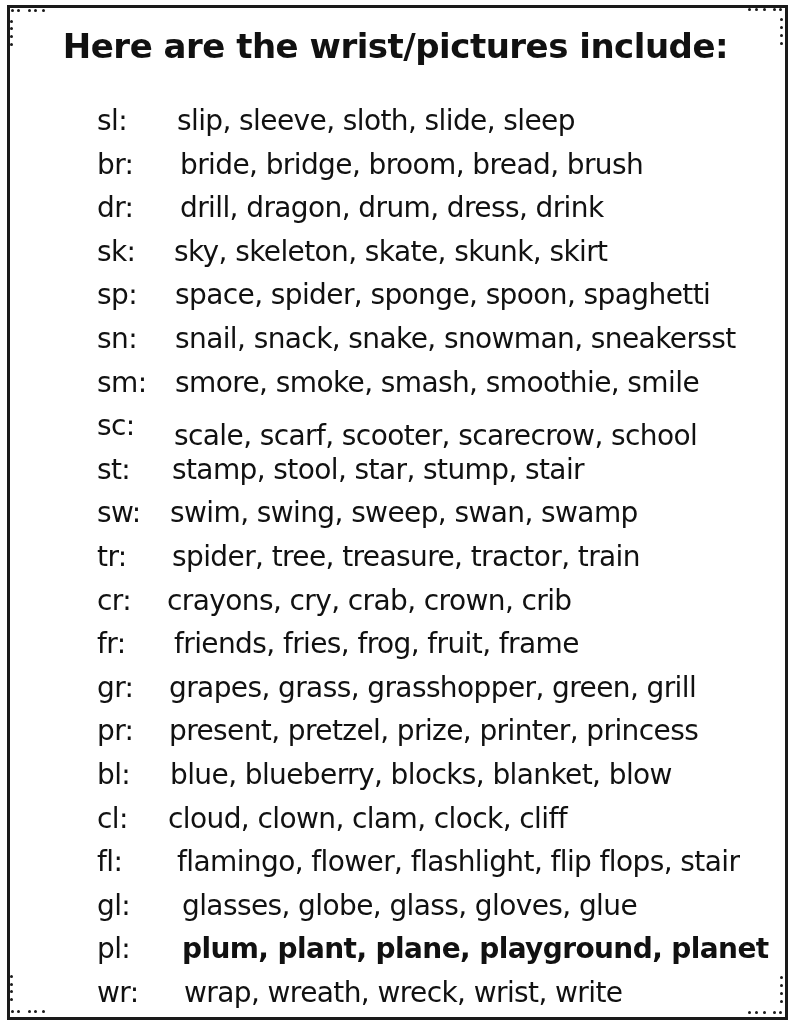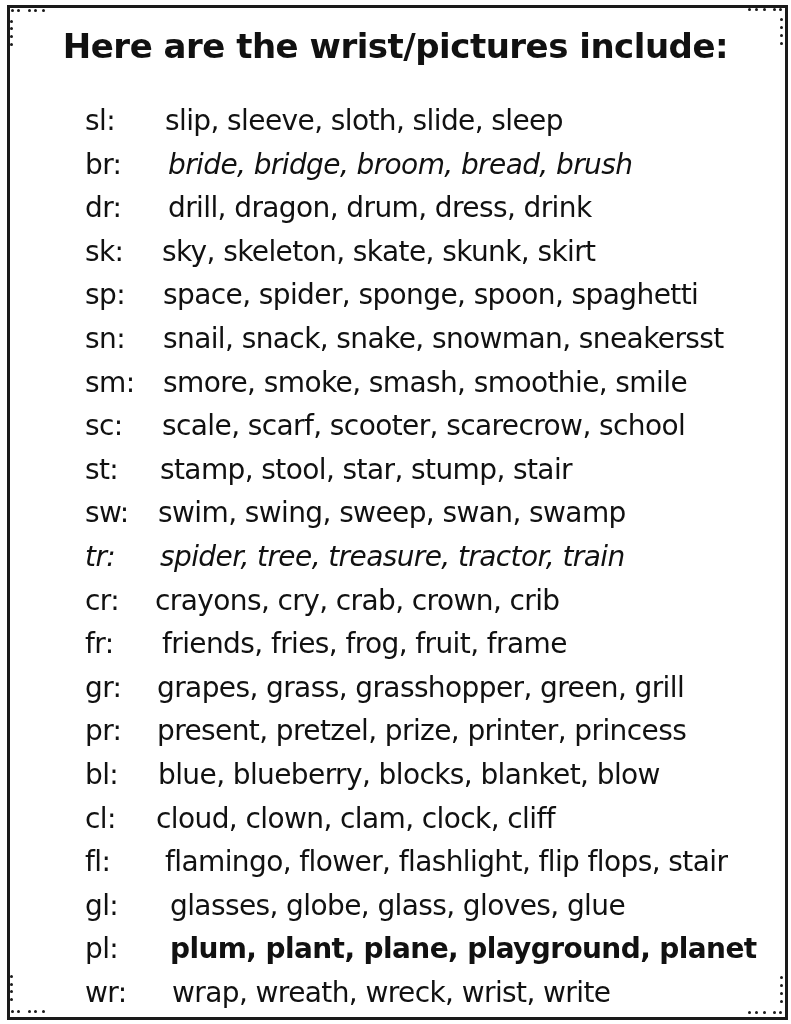--- a/index.html
+++ b/index.html
@@ -3,21 +3,21 @@
 <meta charset="utf-8">
 <style>
   html, body { margin: 0; padding: 0; background: #ffffff; }
   body { width: 791px; height: 1024px; position: relative; overflow: hidden;
          font-family: "DejaVu Sans", sans-serif; color: #111111; }
   .frame { position: absolute; left: 7px; top: 5px; width: 775px; height: 1009px;
            border: 3px solid #1a1a1a; box-sizing: content-box; }
   .title { position: absolute; left: 0; top: 26px; width: 791px; text-align: center;
            font-size: 34px; font-weight: bold; letter-spacing: -0.5px; color: #111; }
   .rows { position: absolute; left: 0; top: 104px; width: 791px; }
-  .row { position: absolute; left: 0; height: 40px; width: 715px; font-size: 28px;
+  .row { position: absolute; left: 12px; height: 40px; width: 715px; font-size: 28px;
          white-space: nowrap; letter-spacing: -0.6px; }
   .row .label { position: absolute; left: 85px; top: 0; }
   .row .words { position: absolute; top: 0; }
   .dot { position: absolute; width: 3px; height: 3px; background: #1a1a1a; border-radius: 50%; }
 </style>
 </head>
 <body>
 
 <div class="frame"></div>
 
@@ -62,21 +62,21 @@
 
 <div class="title">Here are the wrist/pictures include:</div>
 
 <div class="rows" id="rows">
     <div class="row" style="top: 0px;">
       <span class="label">sl:</span>
       <span class="words" style="left: 165px;">slip, sleeve, sloth, slide, sleep</span>
     </div>
     <div class="row" style="top: 43.6px;">
       <span class="label">br:</span>
-      <span class="words" style="left: 168px; font-style: italic;">bride, bridge, broom, bread, brush</span>
+      <span class="words" style="left: 168px;">bride, bridge, broom, bread, brush</span>
     </div>
     <div class="row" style="top: 87.2px;">
       <span class="label">dr:</span>
       <span class="words" style="left: 168px;">drill, dragon, drum, dress, drink</span>
     </div>
     <div class="row" style="top: 130.8px;">
       <span class="label">sk:</span>
       <span class="words" style="left: 162px;">sky, skeleton, skate, skunk, skirt</span>
     </div>
     <div class="row" style="top: 174.4px;">
@@ -86,31 +86,31 @@
     <div class="row" style="top: 218px;">
       <span class="label">sn:</span>
       <span class="words" style="left: 163px;">snail, snack, snake, snowman, sneakersst</span>
     </div>
     <div class="row" style="top: 261.6px; text-align: right;">
       <span class="label">sm:</span>
       <span class="words" style="left: 163px;">smore, smoke, smash, smoothie, smile</span>
     </div>
     <div class="row" style="top: 305.2px;">
       <span class="label">sc:</span>
-      <span class="words" style="left: 162px;">scale, scarf, scooter, scarecrow, school</span>
+      <span class="words" style="left: 162px; margin-top: 10px;">scale, scarf, scooter, scarecrow, school</span>
     </div>
     <div class="row" style="top: 348.8px;">
       <span class="label">st:</span>
       <span class="words" style="left: 160px;">stamp, stool, star, stump, stair</span>
     </div>
     <div class="row" style="top: 392.4px;">
       <span class="label">sw:</span>
       <span class="words" style="left: 158px;">swim, swing, sweep, swan, swamp</span>
     </div>
-    <div class="row" style="top: 436px; font-style: italic;">
+    <div class="row" style="top: 436px;">
       <span class="label">tr:</span>
       <span class="words" style="left: 160px;">spider, tree, treasure, tractor, train</span>
     </div>
     <div class="row" style="top: 479.6px; padding-left: 43px;">
       <span class="label">cr:</span>
       <span class="words" style="left: 155px;">crayons, cry, crab, crown, crib</span>
     </div>
     <div class="row" style="top: 523.2px;">
       <span class="label">fr:</span>
       <span class="words" style="left: 162px;">friends, fries, frog, fruit, frame</span>

